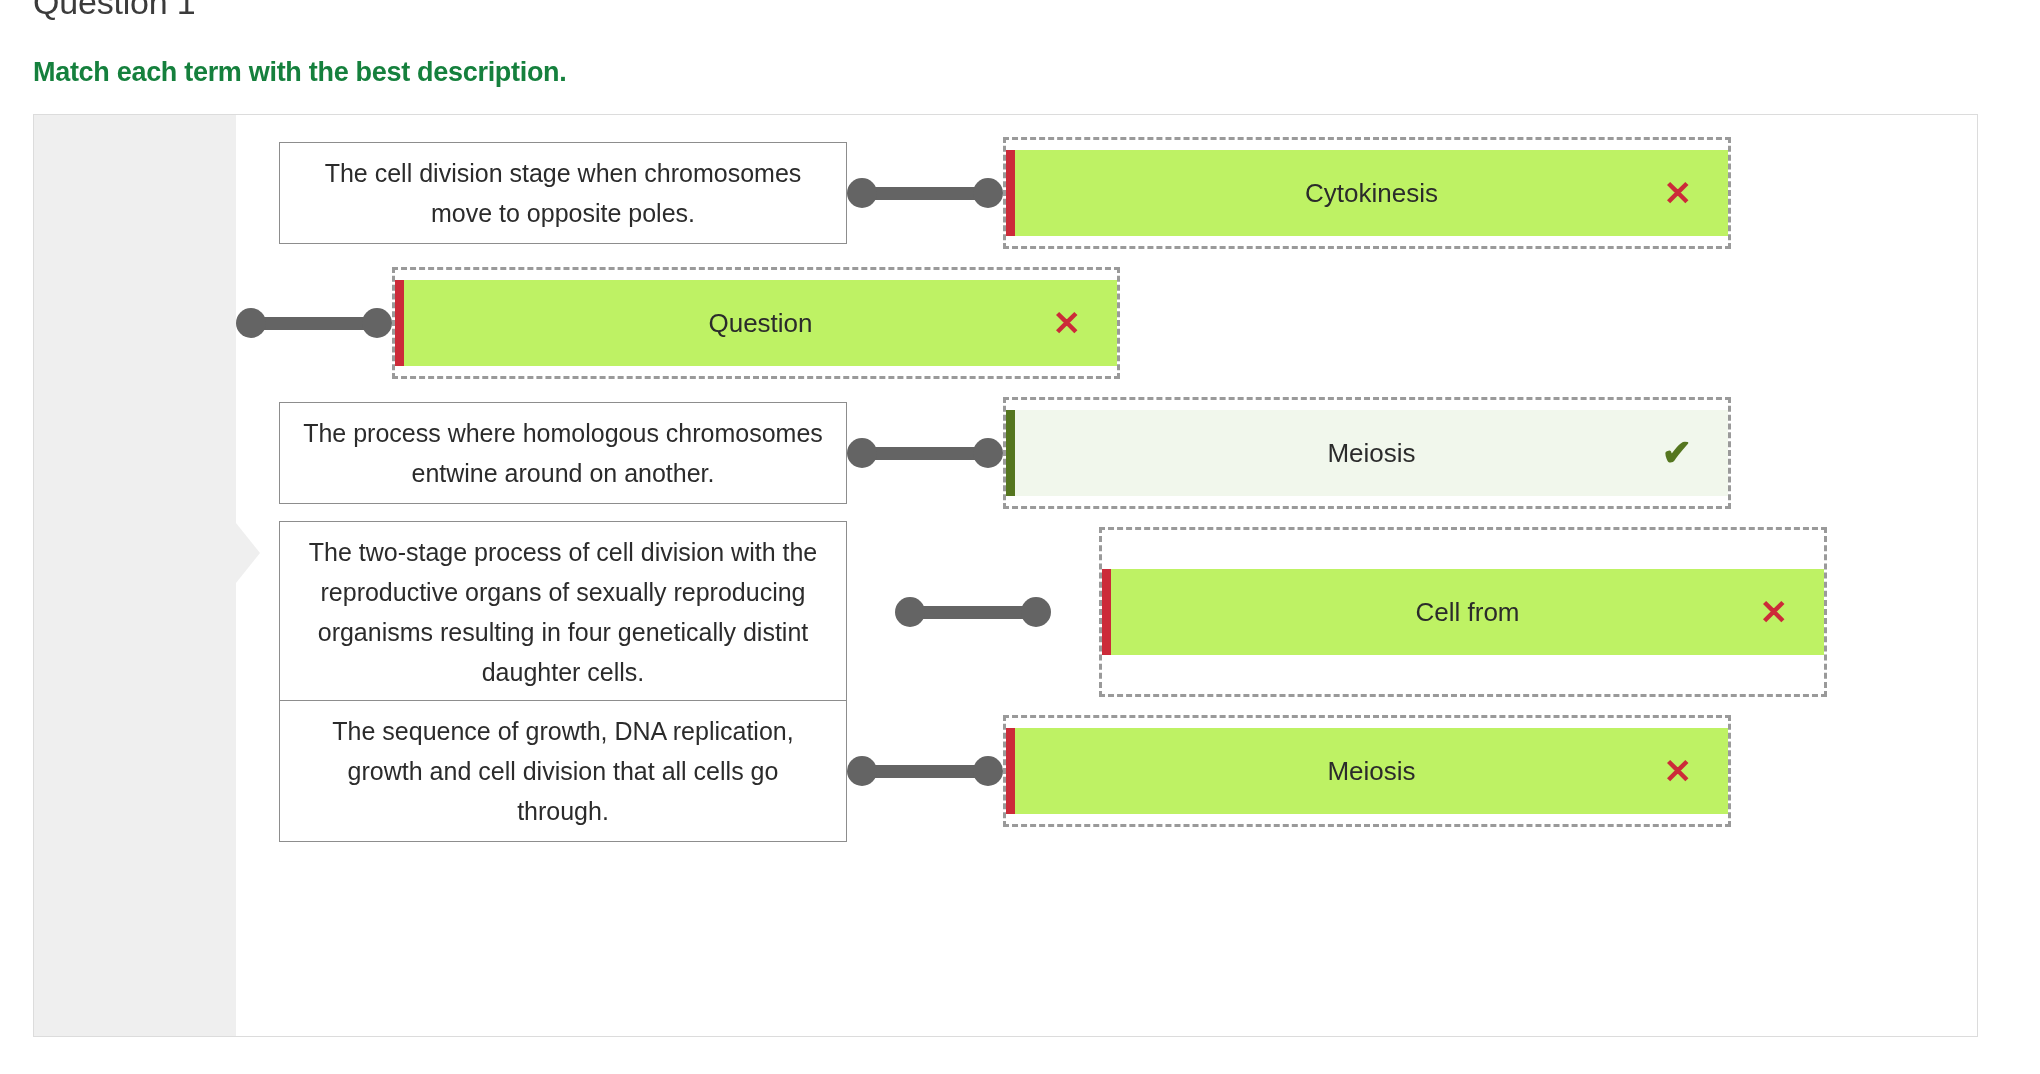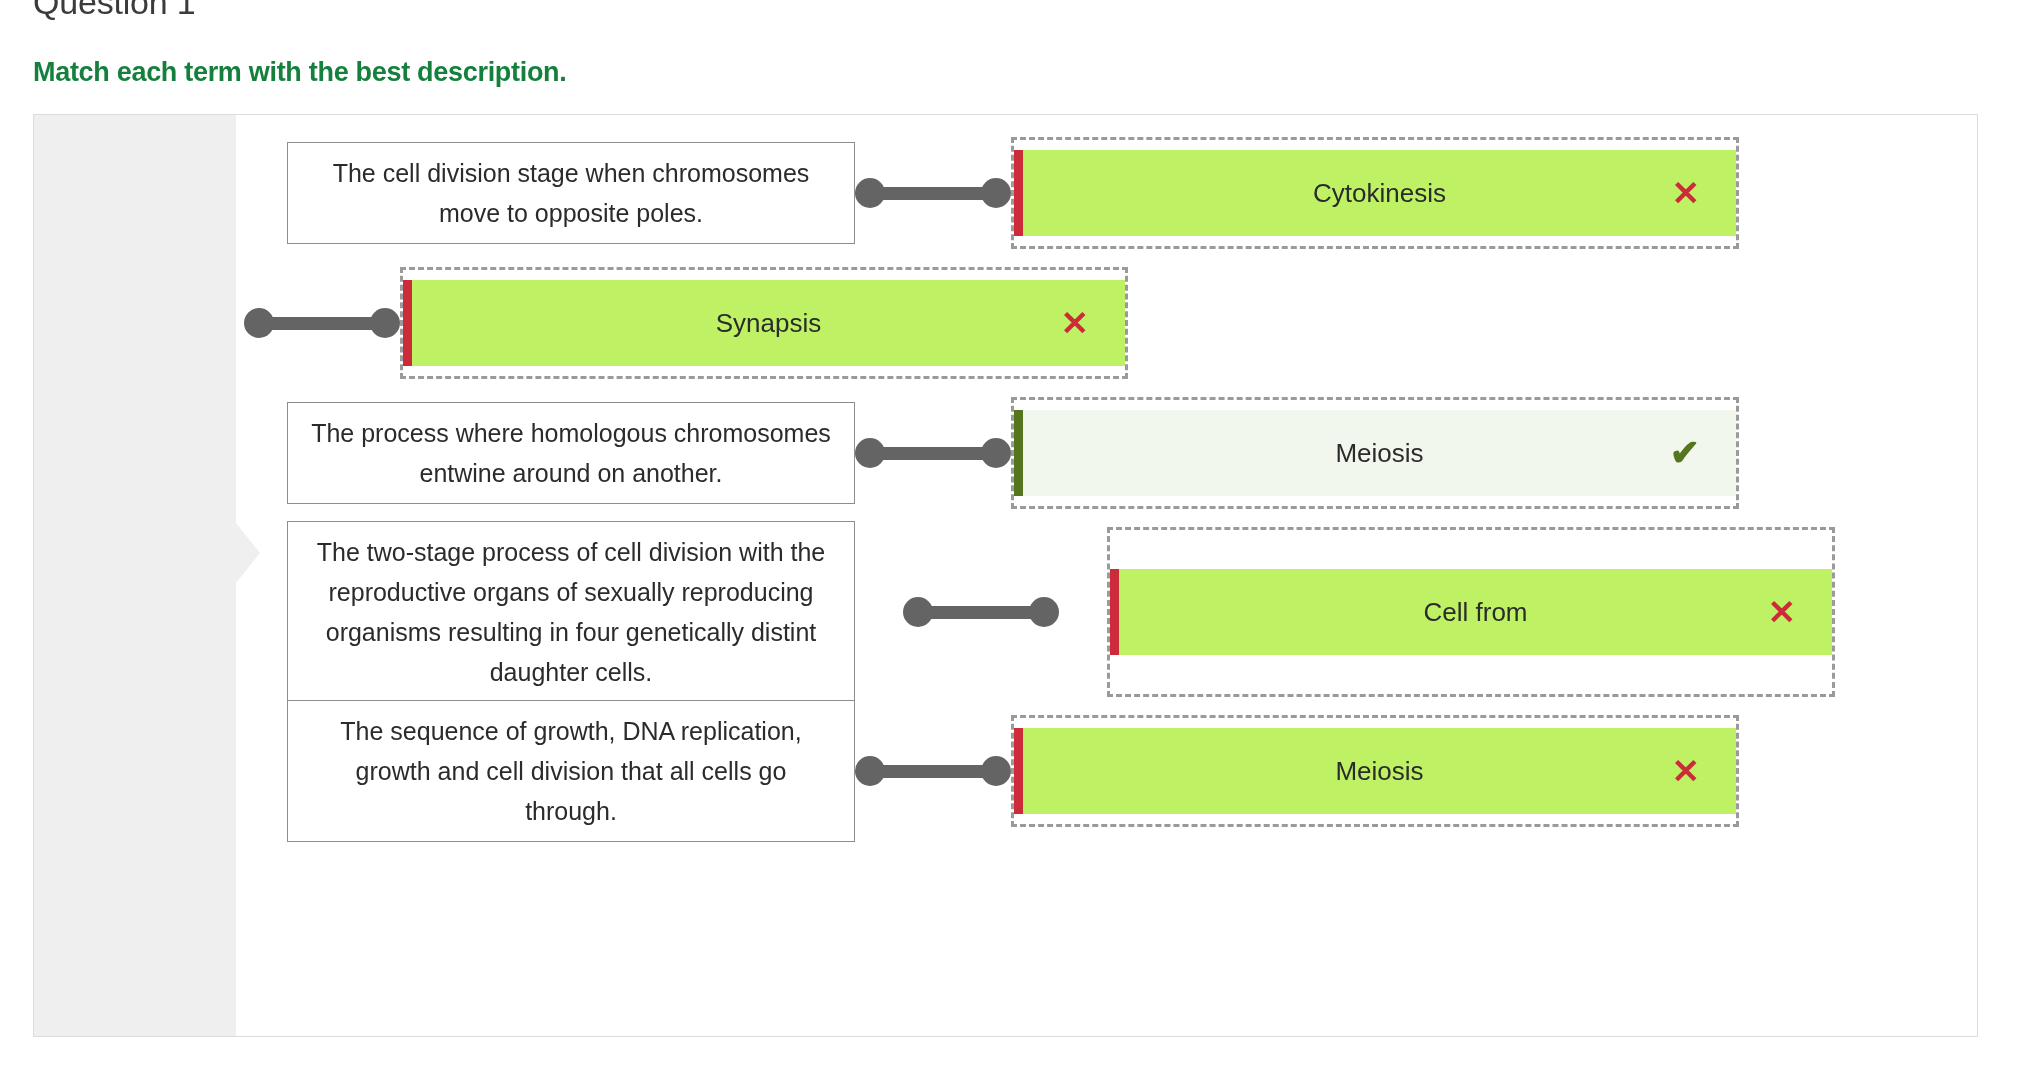--- a/index.html
+++ b/index.html
@@ -77,21 +77,21 @@
     border-left: 24px solid #efefef;
   }
 
   
   .rows {
     position: absolute;
     left: 202px;
     top: 0;
     right: 0;
     bottom: 0;
-    padding: 22px 0 0 8px;
+    padding: 22px 0 0 0;
   }
 
   .row {
     position: relative;
     display: flex;
     align-items: center;
     height: 112px;
     margin-bottom: 18px;
   }
   .row.tall { height: 170px; gap: 48px; }
@@ -226,21 +226,21 @@
       </div>
 
       <div class="row">
         <div class="connector">
           <span class="bar"></span>
           <span class="knob left"></span>
           <span class="knob right"></span>
         </div>
         <div class="dropzone">
           <div class="tile wrong">
-            <span class="tile-label">Synapsis</span>
+            <span class="tile-label">Question</span>
             <span class="mark x">✕</span>
           </div>
         </div>
       </div>
 
       <div class="row">
         <div class="desc-wrap">
           <div class="desc">The process where homologous chromosomes entwine around on another.</div>
         </div>
         <div class="connector">

